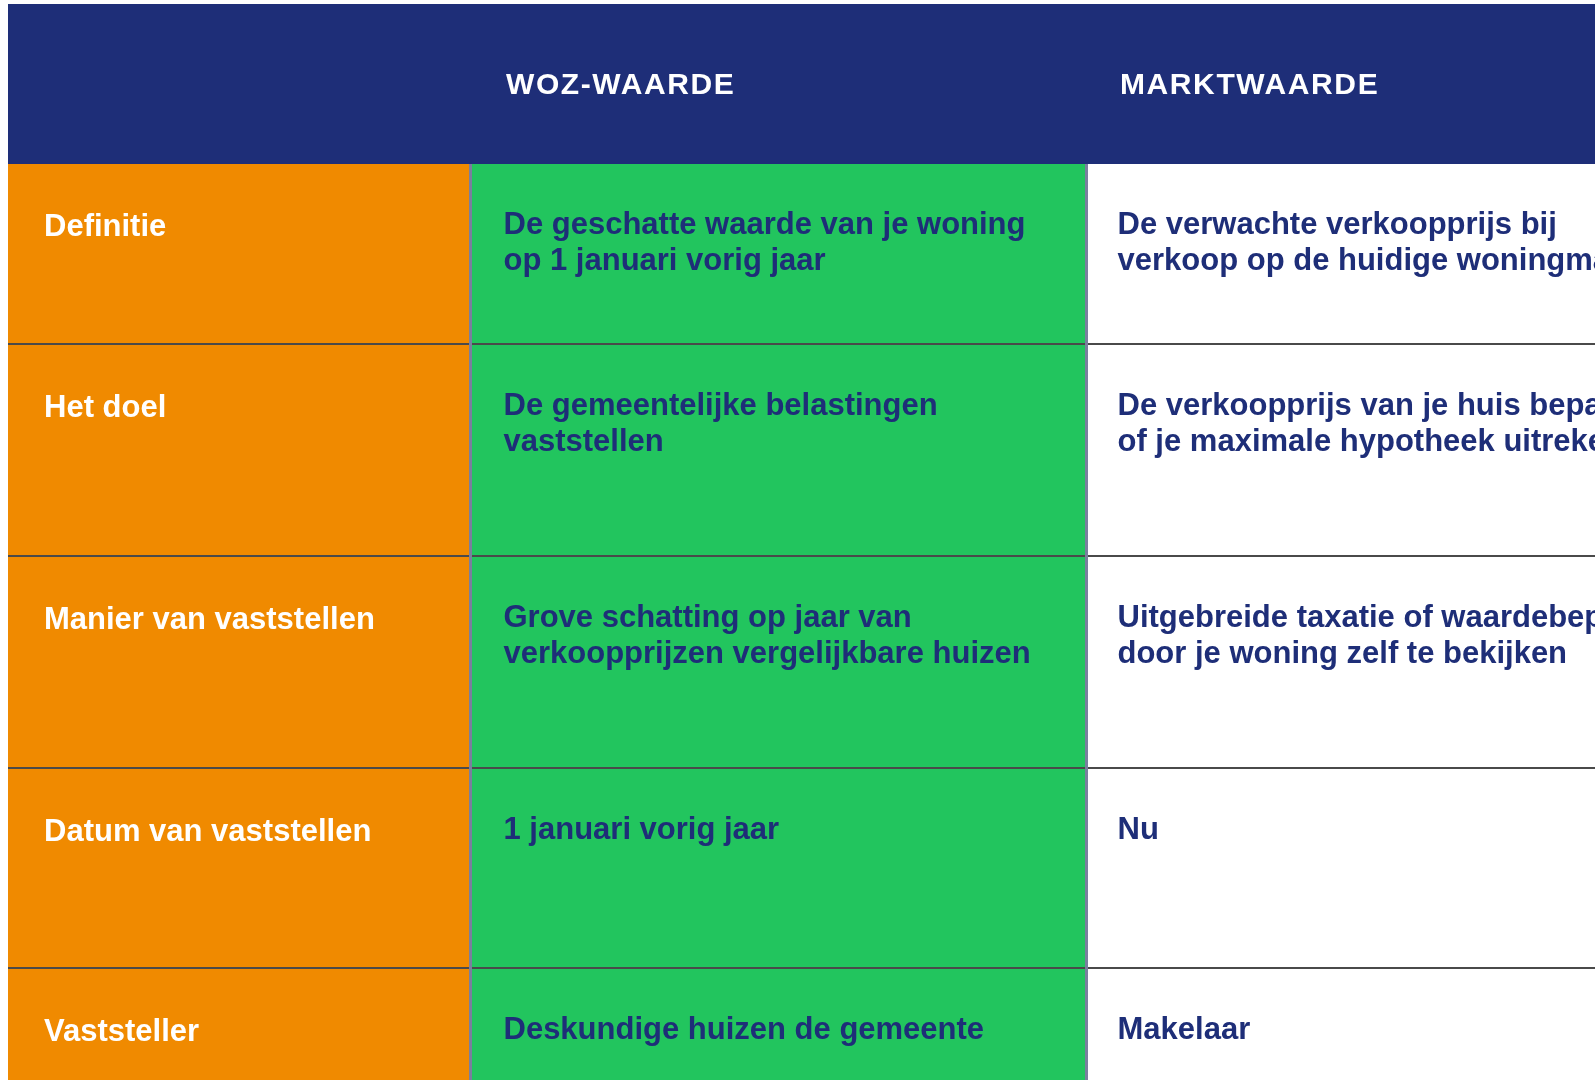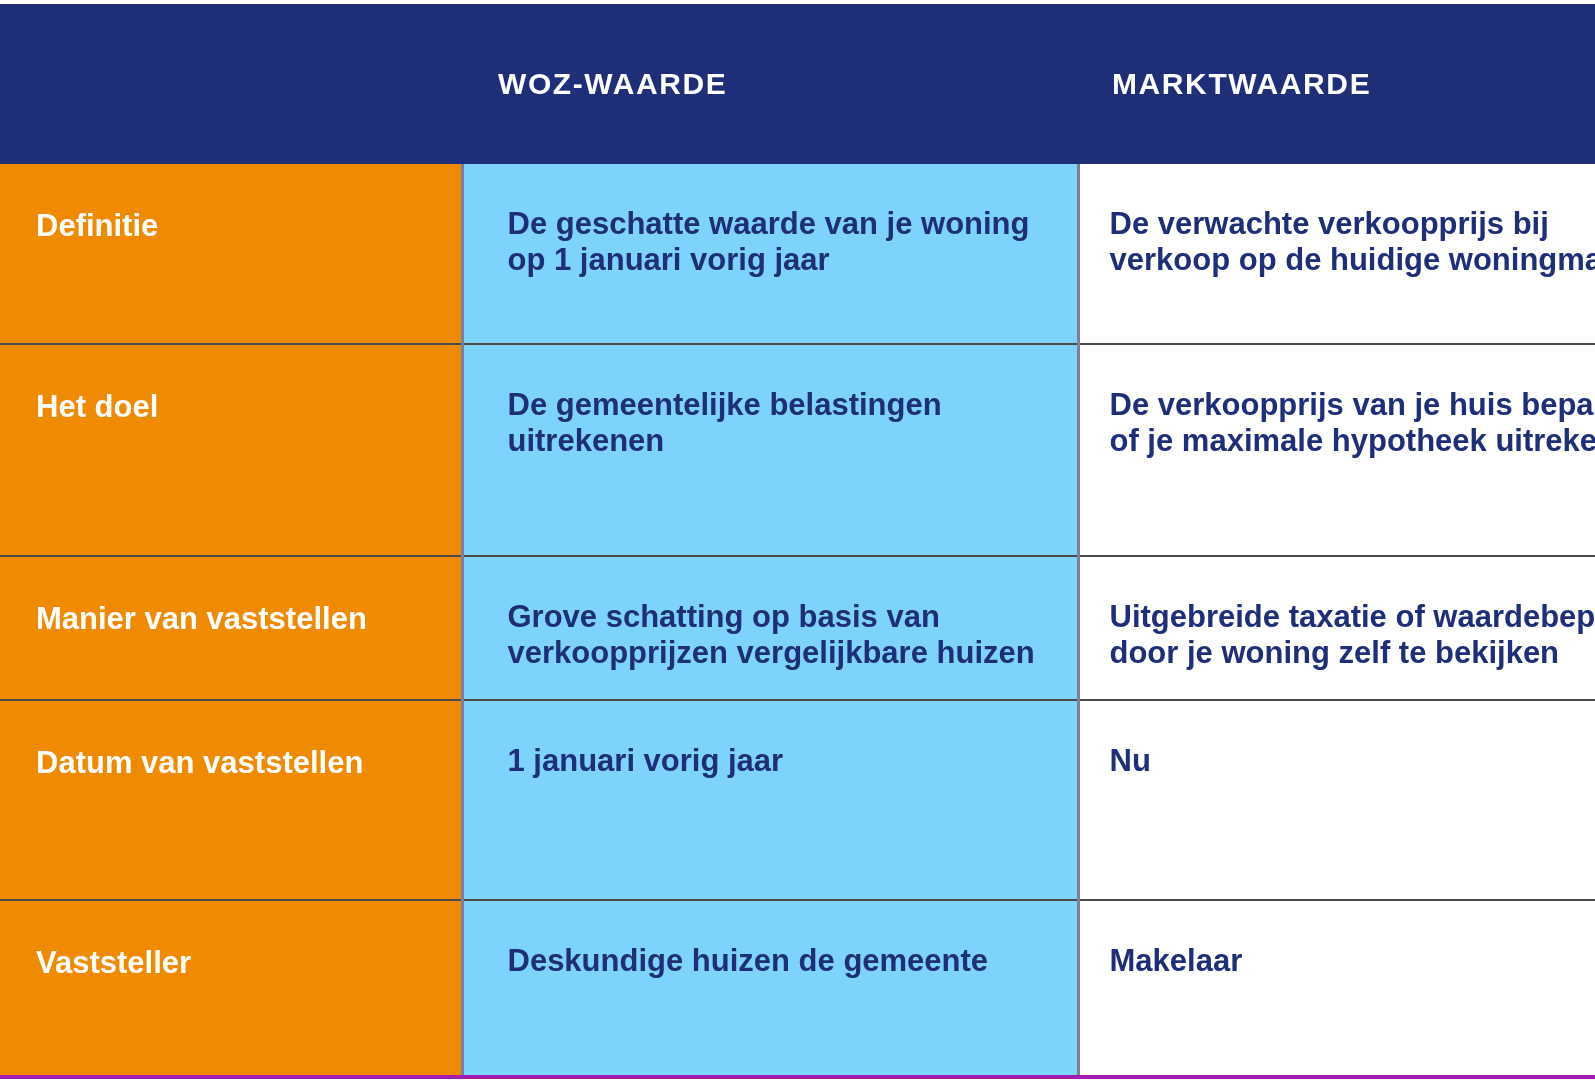--- a/index.html
+++ b/index.html
@@ -9,21 +9,21 @@
   }
   body {
     width: 1595px;
     height: 1080px;
     font-family: "Liberation Sans", sans-serif;
     overflow: hidden;
   }
 
   #table-wrap {
     position: absolute;
-    left: 0;
+    left: 8px;
     top: 4px;
     width: 1587px;
     height: 1059px;
     box-sizing: border-box;
   }
 
   table.compare {
     width: 1587px;
     border-collapse: collapse;
     table-layout: fixed;
@@ -72,33 +72,33 @@
   td.lbl {
     background: #F08A00;
     color: #ffffff;
     width: 426px;
     padding: 44px 20px 20px 36px;
     border-right: 3px solid #7a7f9e;
     margin-left: 8px;
   }
   td.c1 {
     width: 580px;
-    padding: 42px 40px 20px 44px;
-    background: #7dd3fc;
+    padding: 42px 40px 20px 32px;
+    background: #22c55e;
     border-right: 3px solid #7a7f9e;
   }
   td.c2 {
     width: 581px;
     padding: 42px 24px 20px 30px;
     background: #ffffff;
   }
 
   tbody tr.r1 td { height: 180px; }
   tbody tr.r2 td { height: 212px; }
-  tbody tr.r3 td { height: 144px; }
+  tbody tr.r3 td { height: 212px; }
   tbody tr.r4 td { height: 200px; }
   tbody tr.r5 td { height: 177px; }
 
   tbody tr:last-child td {
     border-bottom: 4px solid #a21caf;
   }
 
   .cell-text {
     display: block;
     white-space: pre-line;
@@ -128,33 +128,33 @@
         <td class="c2">
           <span class="cell-text">De verwachte verkoopprijs bij verkoop op de huidige woningmarkt</span>
         </td>
       </tr>
 
       <tr class="r2">
         <td class="lbl">
           <span class="cell-text">Het doel</span>
         </td>
         <td class="c1">
-          <span class="cell-text">De gemeentelijke belastingen uitrekenen</span>
+          <span class="cell-text">De gemeentelijke belastingen vaststellen</span>
         </td>
         <td class="c2">
           <span class="cell-text">De verkoopprijs van je huis bepalen of je maximale hypotheek uitrekenen</span>
         </td>
       </tr>
 
       <tr class="r3">
         <td class="lbl">
           <span class="cell-text">Manier van vaststellen</span>
         </td>
         <td class="c1">
-          <span class="cell-text">Grove schatting op basis van verkoopprijzen vergelijkbare huizen</span>
+          <span class="cell-text">Grove schatting op jaar van verkoopprijzen vergelijkbare huizen</span>
         </td>
         <td class="c2">
           <span class="cell-text">Uitgebreide taxatie of waardebepaling door je woning zelf te bekijken</span>
         </td>
       </tr>
 
       <tr class="r4">
         <td class="lbl">
           <span class="cell-text">Datum van vaststellen</span>
         </td>

